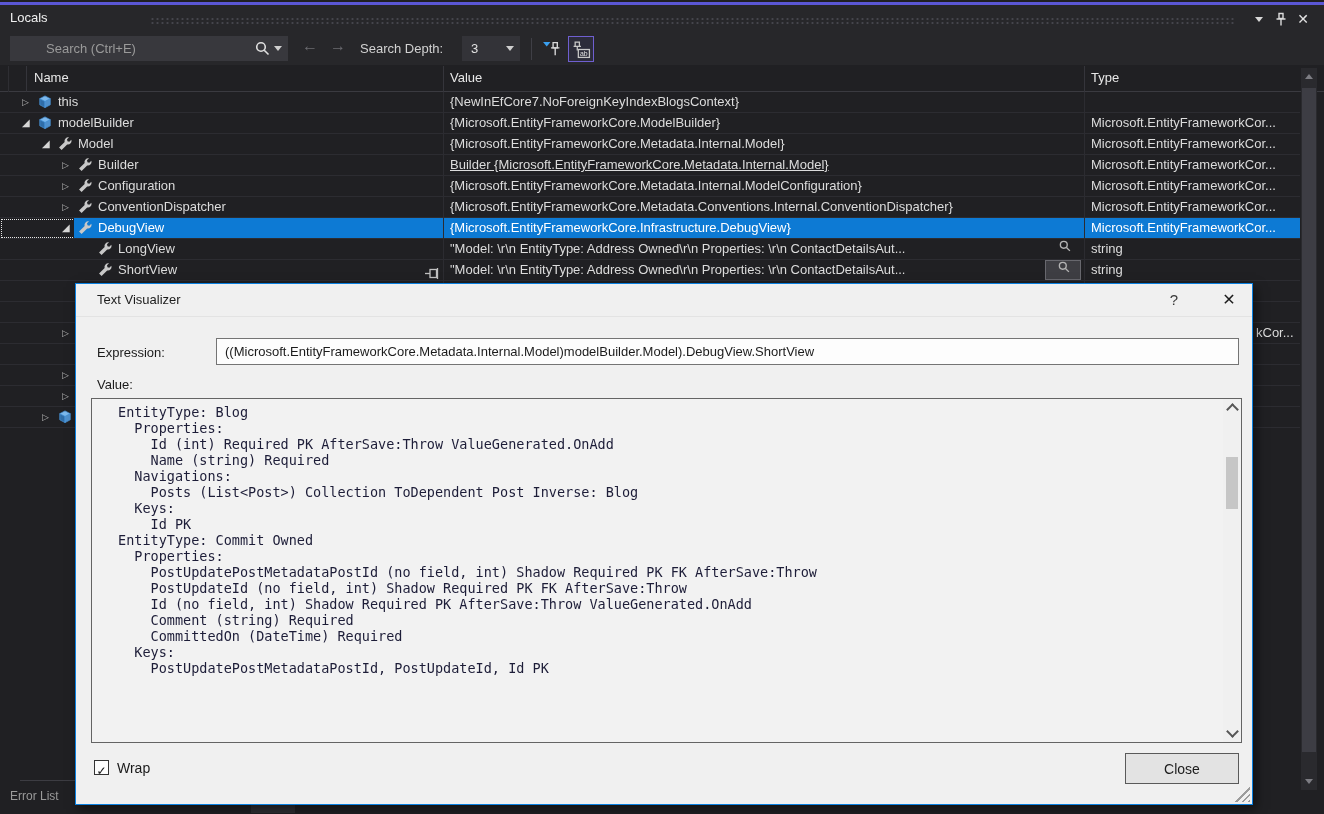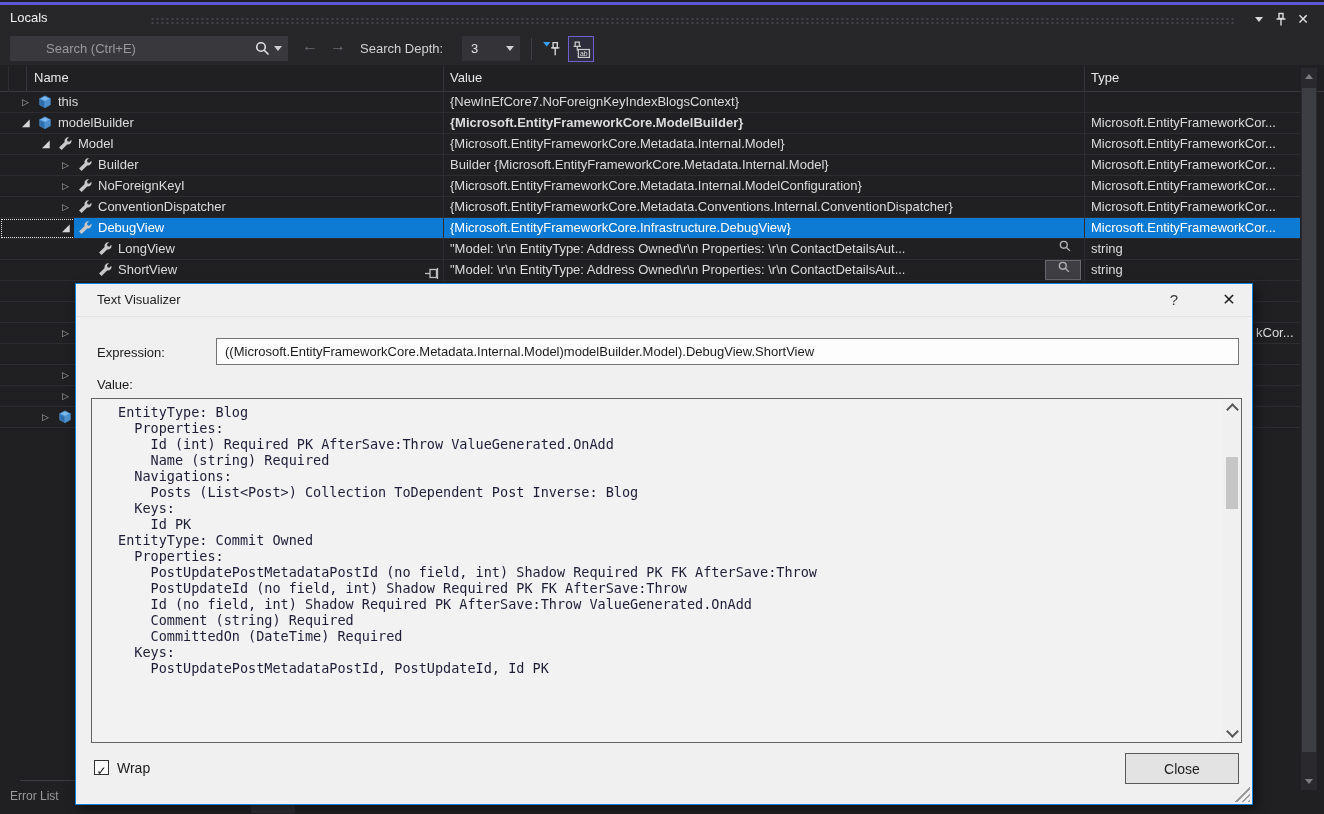--- a/index.html
+++ b/index.html
@@ -177,21 +177,21 @@
     <div class="row" style="top: 113px;">
       <div class="cell name-cell">
         <span class="arrow expanded" style="left: 22px;">◢</span>
         <span class="row-icon" style="left: 38px;"><svg width="14" height="14" viewBox="0 0 16 16">
             <path d="M8 1 14 4.2 8 7.4 2 4.2Z" fill="#7cb8ec" stroke="#4a9ae0" stroke-width="0.8"></path>
             <path d="M2 4.2v7l6 3.2V7.4Z" fill="#2f6da8" stroke="#4a9ae0" stroke-width="0.8"></path>
             <path d="M14 4.2v7l-6 3.2V7.4Z" fill="#4f90cc" stroke="#4a9ae0" stroke-width="0.8"></path>
           </svg></span>
         <span class="row-name" style="left: 58px;">modelBuilder</span>
       </div>
-      <div class="cell value-cell"><span class="" style="padding-left: 6px; font-weight: bold;">{Microsoft.EntityFrameworkCore.ModelBuilder}</span></div>
+      <div class="cell value-cell"><span class="" style="padding-left: 6px;">{Microsoft.EntityFrameworkCore.ModelBuilder}</span></div>
       <div class="cell type-cell"><span>Microsoft.EntityFrameworkCor...</span></div>
     </div>
     <div class="row" style="top: 134px;">
       <div class="cell name-cell">
         <span class="arrow expanded" style="left: 42px;">◢</span>
         <span class="row-icon" style="left: 58px;"><svg width="14" height="14" viewBox="0 0 16 16">
             <path fill="#c8c8c8" d="M15.2 3 12.9 5.3l-2.1-.5-.5-2.1L12.6.4a4.2 4.2 0 0 0-5 5.2L1.2 12l2.9 2.9 6.4-6.4a4.2 4.2 0 0 0 4.7-5.5z"></path>
           </svg></span>
         <span class="row-name" style="left: 78px;">Model</span>
       </div>
@@ -199,30 +199,30 @@
       <div class="cell type-cell"><span>Microsoft.EntityFrameworkCor...</span></div>
     </div>
     <div class="row" style="top: 155px;">
       <div class="cell name-cell">
         <span class="arrow collapsed" style="left: 62px;">▷</span>
         <span class="row-icon" style="left: 78px;"><svg width="14" height="14" viewBox="0 0 16 16">
             <path fill="#c8c8c8" d="M15.2 3 12.9 5.3l-2.1-.5-.5-2.1L12.6.4a4.2 4.2 0 0 0-5 5.2L1.2 12l2.9 2.9 6.4-6.4a4.2 4.2 0 0 0 4.7-5.5z"></path>
           </svg></span>
         <span class="row-name" style="left: 98px;">Builder</span>
       </div>
-      <div class="cell value-cell"><span class="" style="padding-left: 6px;">Builder {Microsoft.EntityFrameworkCore.Metadata.Internal.Model}</span></div>
+      <div class="cell value-cell"><span class="" style="padding-left: 6px; text-decoration: underline;">Builder {Microsoft.EntityFrameworkCore.Metadata.Internal.Model}</span></div>
       <div class="cell type-cell"><span>Microsoft.EntityFrameworkCor...</span></div>
     </div>
     <div class="row" style="top: 176px;">
       <div class="cell name-cell">
         <span class="arrow collapsed" style="left: 62px;">▷</span>
         <span class="row-icon" style="left: 78px;"><svg width="14" height="14" viewBox="0 0 16 16">
             <path fill="#c8c8c8" d="M15.2 3 12.9 5.3l-2.1-.5-.5-2.1L12.6.4a4.2 4.2 0 0 0-5 5.2L1.2 12l2.9 2.9 6.4-6.4a4.2 4.2 0 0 0 4.7-5.5z"></path>
           </svg></span>
-        <span class="row-name" style="left: 98px;">NoForeignKeyI</span>
+        <span class="row-name" style="left: 98px;">Configuration</span>
       </div>
       <div class="cell value-cell"><span class="" style="padding-left: 6px;">{Microsoft.EntityFrameworkCore.Metadata.Internal.ModelConfiguration}</span></div>
       <div class="cell type-cell"><span>Microsoft.EntityFrameworkCor...</span></div>
     </div>
     <div class="row" style="top: 197px;">
       <div class="cell name-cell">
         <span class="arrow collapsed" style="left: 62px;">▷</span>
         <span class="row-icon" style="left: 78px;"><svg width="14" height="14" viewBox="0 0 16 16">
             <path fill="#c8c8c8" d="M15.2 3 12.9 5.3l-2.1-.5-.5-2.1L12.6.4a4.2 4.2 0 0 0-5 5.2L1.2 12l2.9 2.9 6.4-6.4a4.2 4.2 0 0 0 4.7-5.5z"></path>
           </svg></span>

